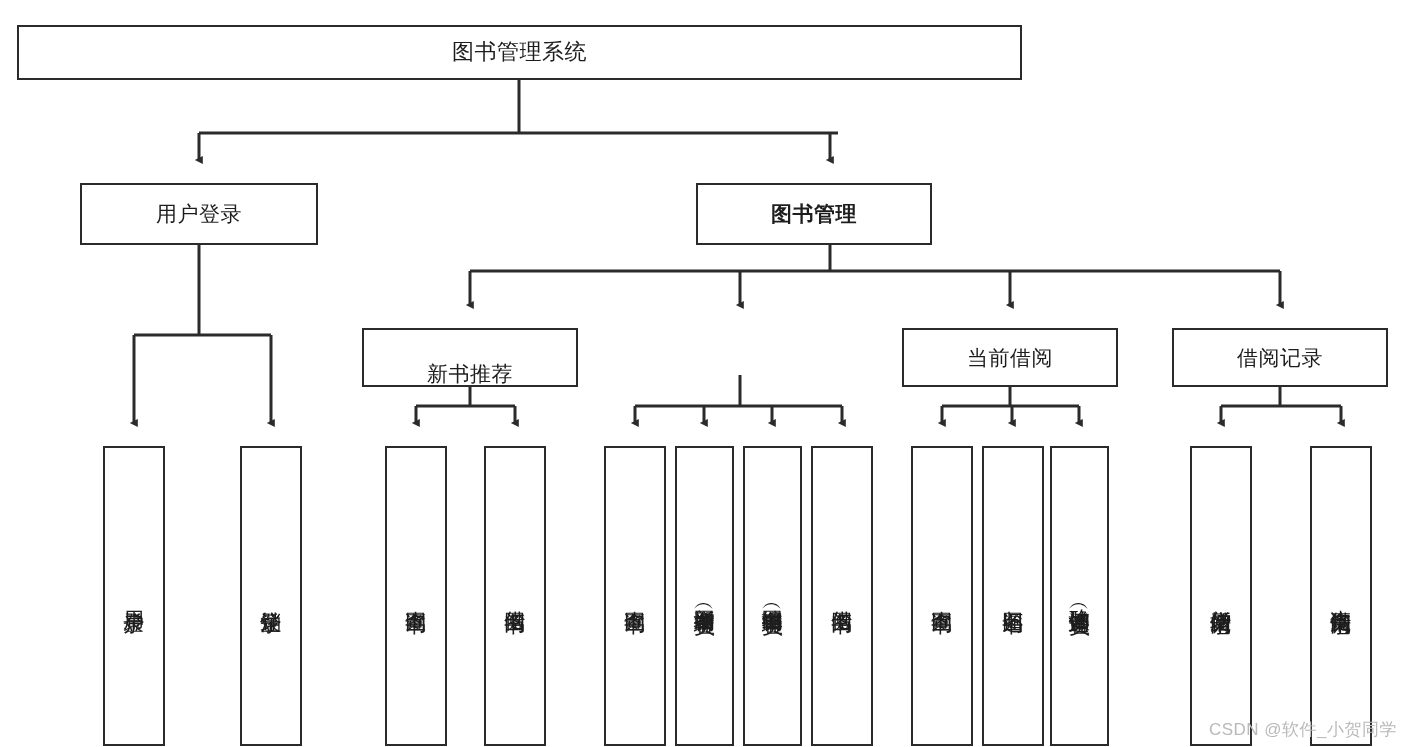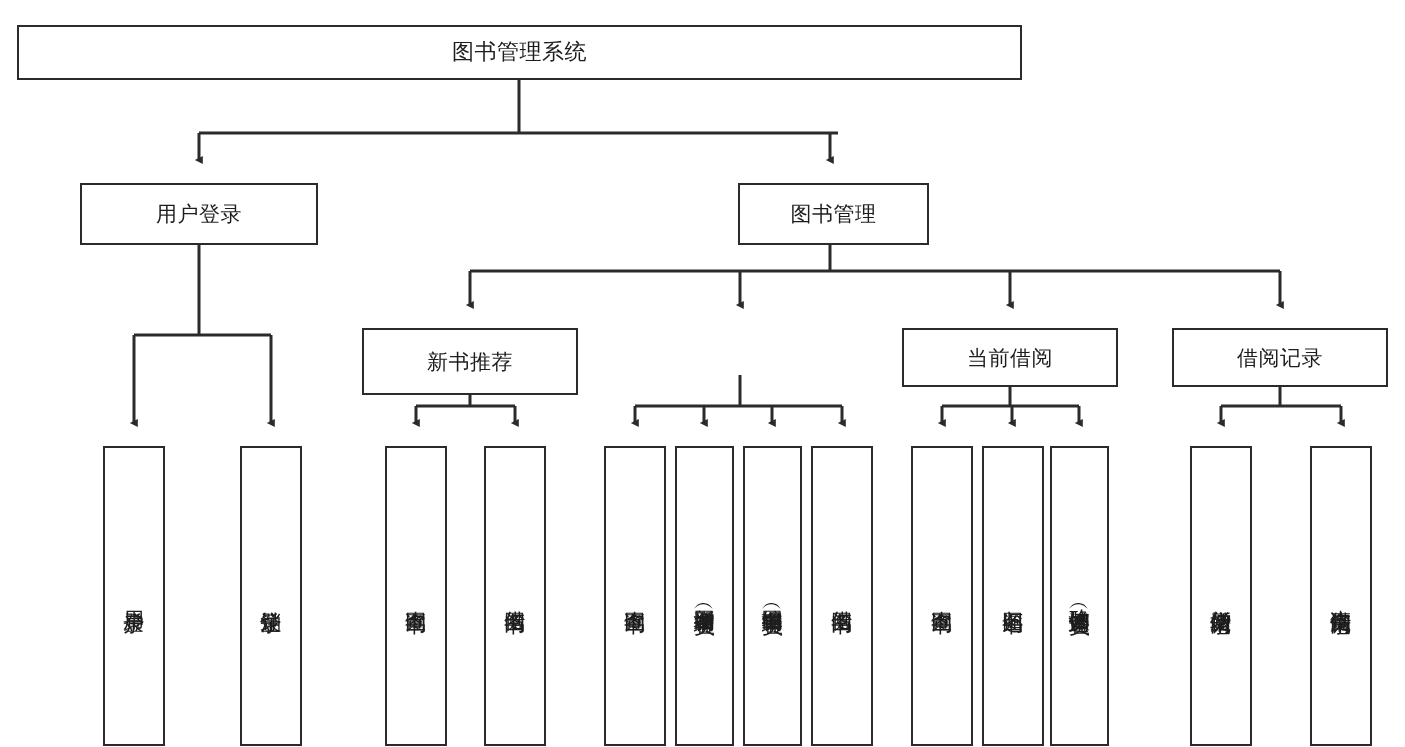--- a/index.html
+++ b/index.html
@@ -127,25 +127,25 @@
     </g>
   </svg>
 
   <div class="node node-h node-root" style="left:17px; top:13px; width:1005px; height:55px;">
     <span class="node-label">图书管理系统</span>
   </div>
 
   <div class="node node-h" style="left:80px; top:171px; width:238px; height:62px;">
     <span class="node-label">用户登录</span>
   </div>
-  <div class="node node-h" style="left:738px; top:171px; width:191px; height:62px;">
+  <div class="node node-h" style="left:696px; top:171px; width:236px; height:62px;font-weight:bold;">
     <span class="node-label">图书管理</span>
   </div>
 
-  <div class="node node-h" style="left:362px; top:316px; width:216px; height:67px;">
+  <div class="node node-h" style="left:362px; top:316px; width:216px; height:59px;align-items:flex-end;">
     <span class="node-label">新书推荐</span>
   </div>
   <div class="node node-h" style="left:902px; top:316px; width:216px; height:59px;">
     <span class="node-label">当前借阅</span>
   </div>
   <div class="node node-h" style="left:1172px; top:316px; width:216px; height:59px;">
     <span class="node-label">借阅记录</span>
   </div>
 
   <div class="node node-v" style="left:103px; top:434px; width:62px; height:300px;">
@@ -181,13 +181,14 @@
   <div class="node node-v" style="left:1050px; top:434px; width:59px; height:300px;">
     <span class="node-label">确认归还（管理员）</span>
   </div>
   <div class="node node-v" style="left:1190px; top:434px; width:62px; height:300px;">
     <span class="node-label">新增借阅记录</span>
   </div>
   <div class="node node-v" style="left:1310px; top:434px; width:62px; height:300px;">
     <span class="node-label">查询借阅记录</span>
   </div>
 
+  <div id="watermark">CSDN @软件_小贺同学</div>
 </div>
 
 </body></html>

